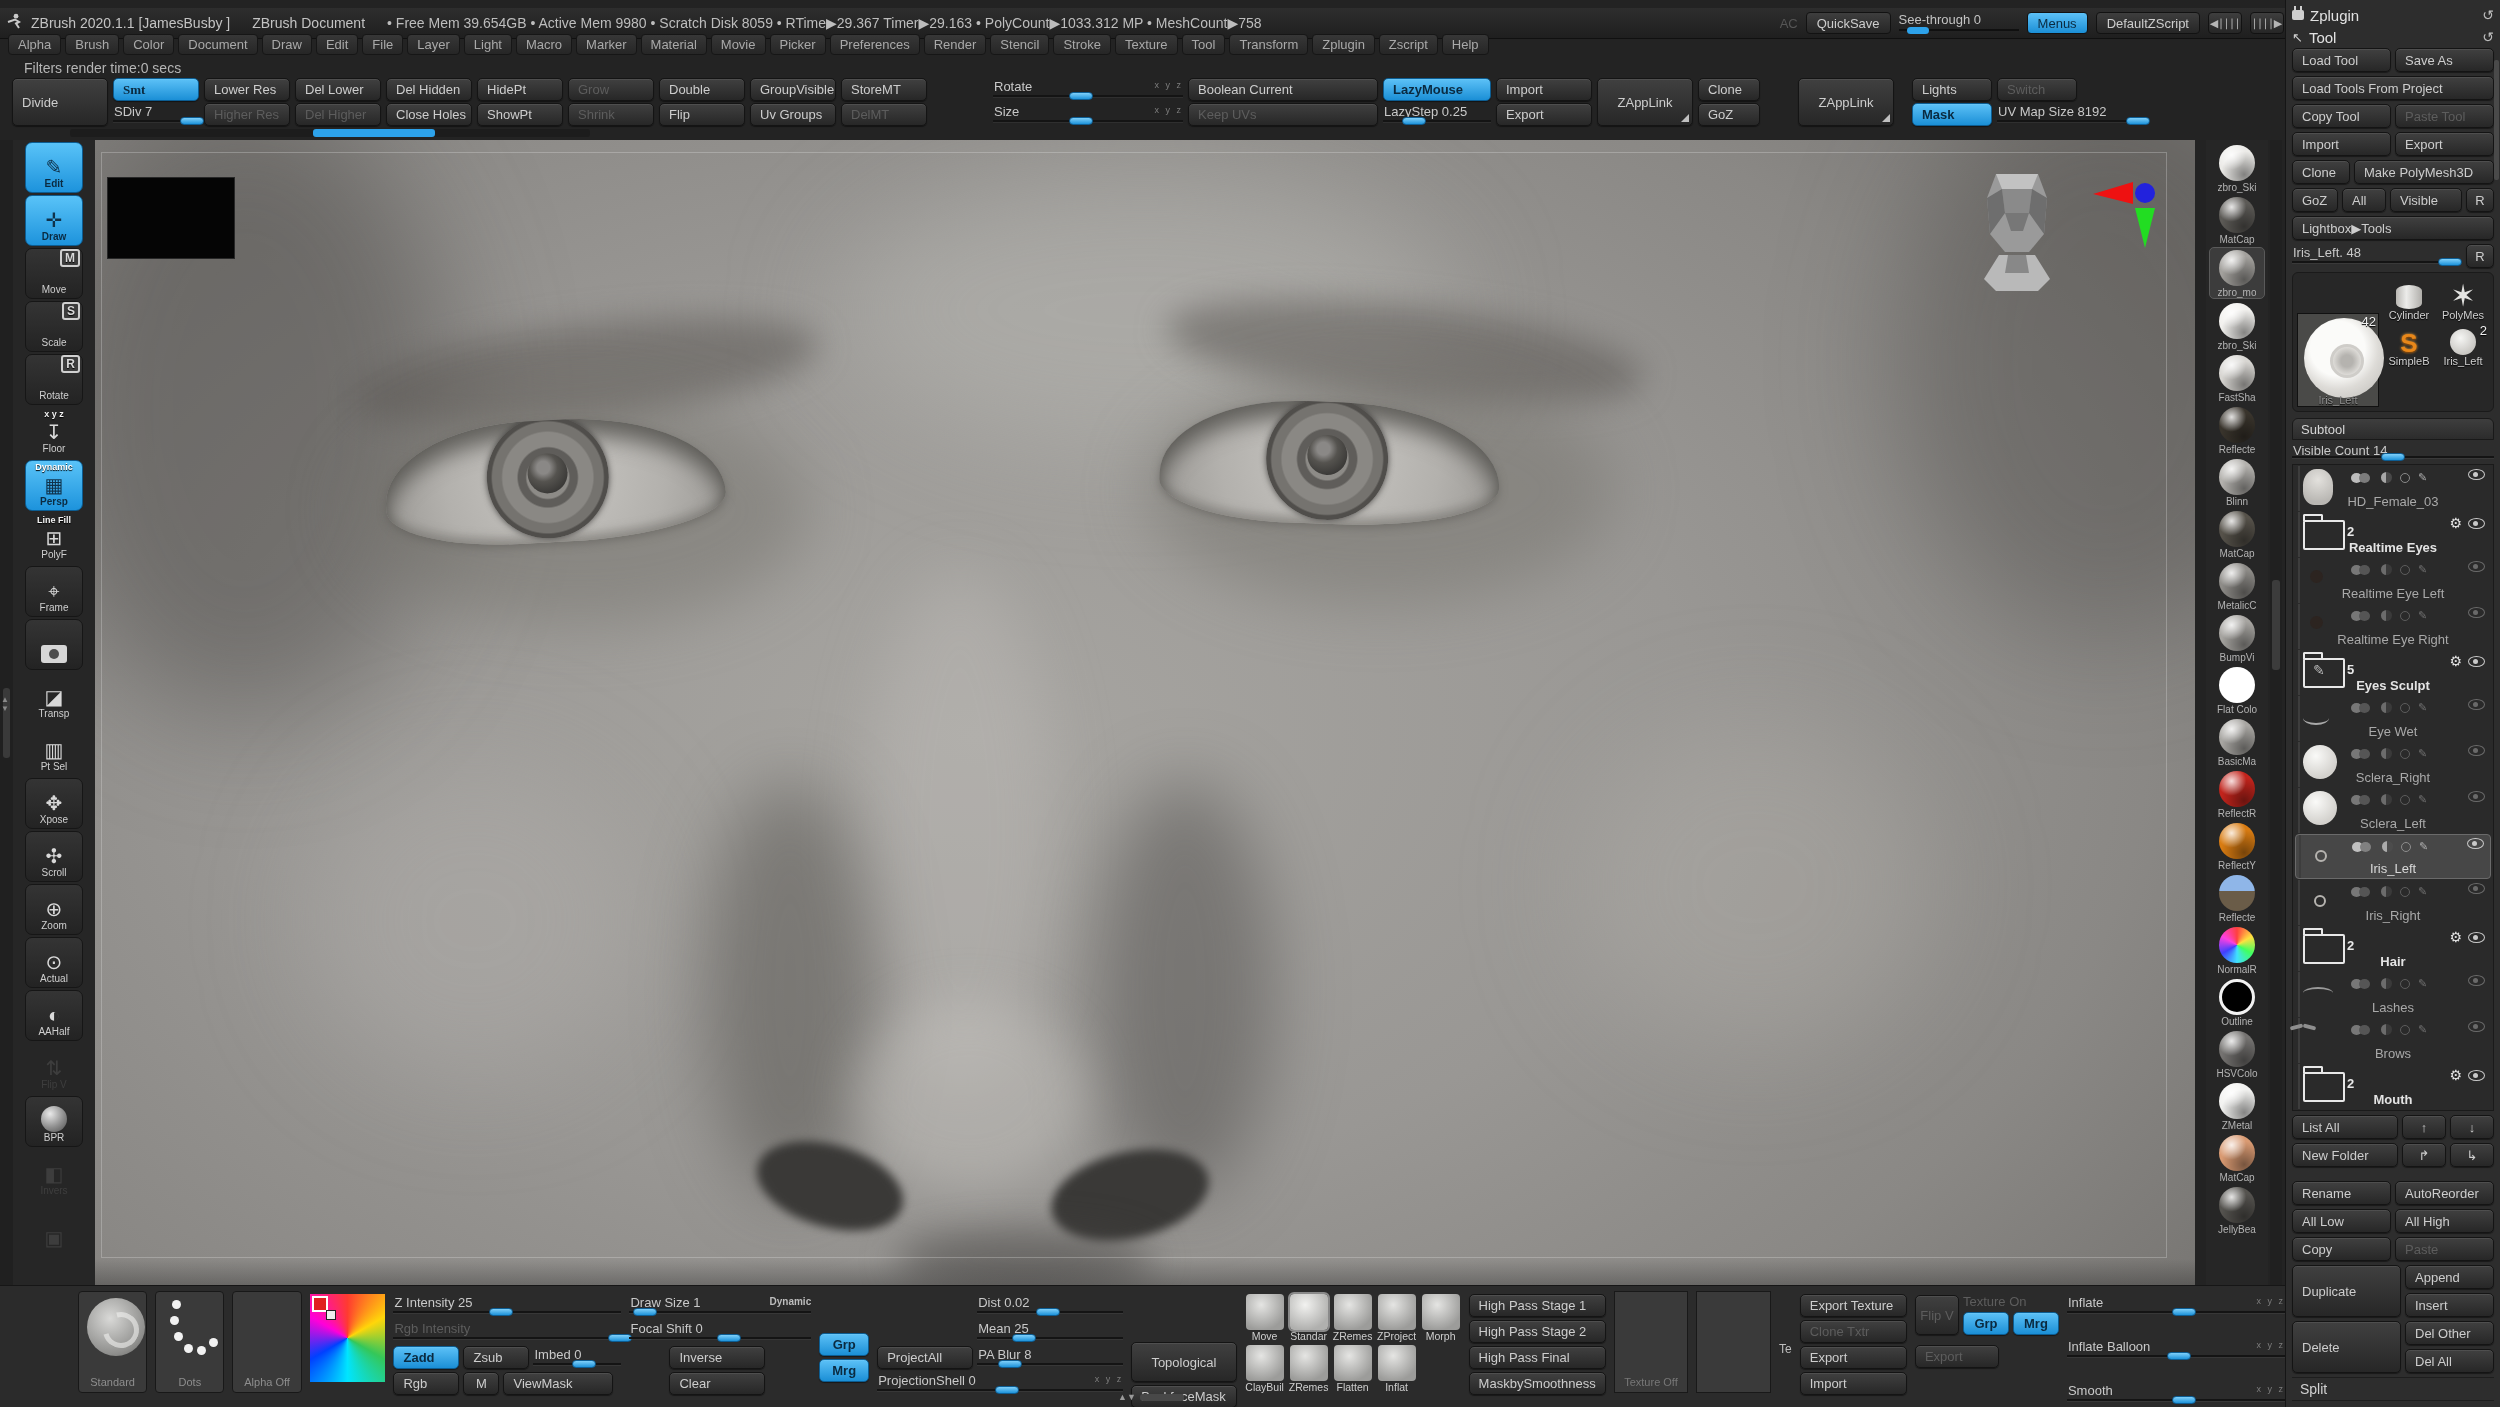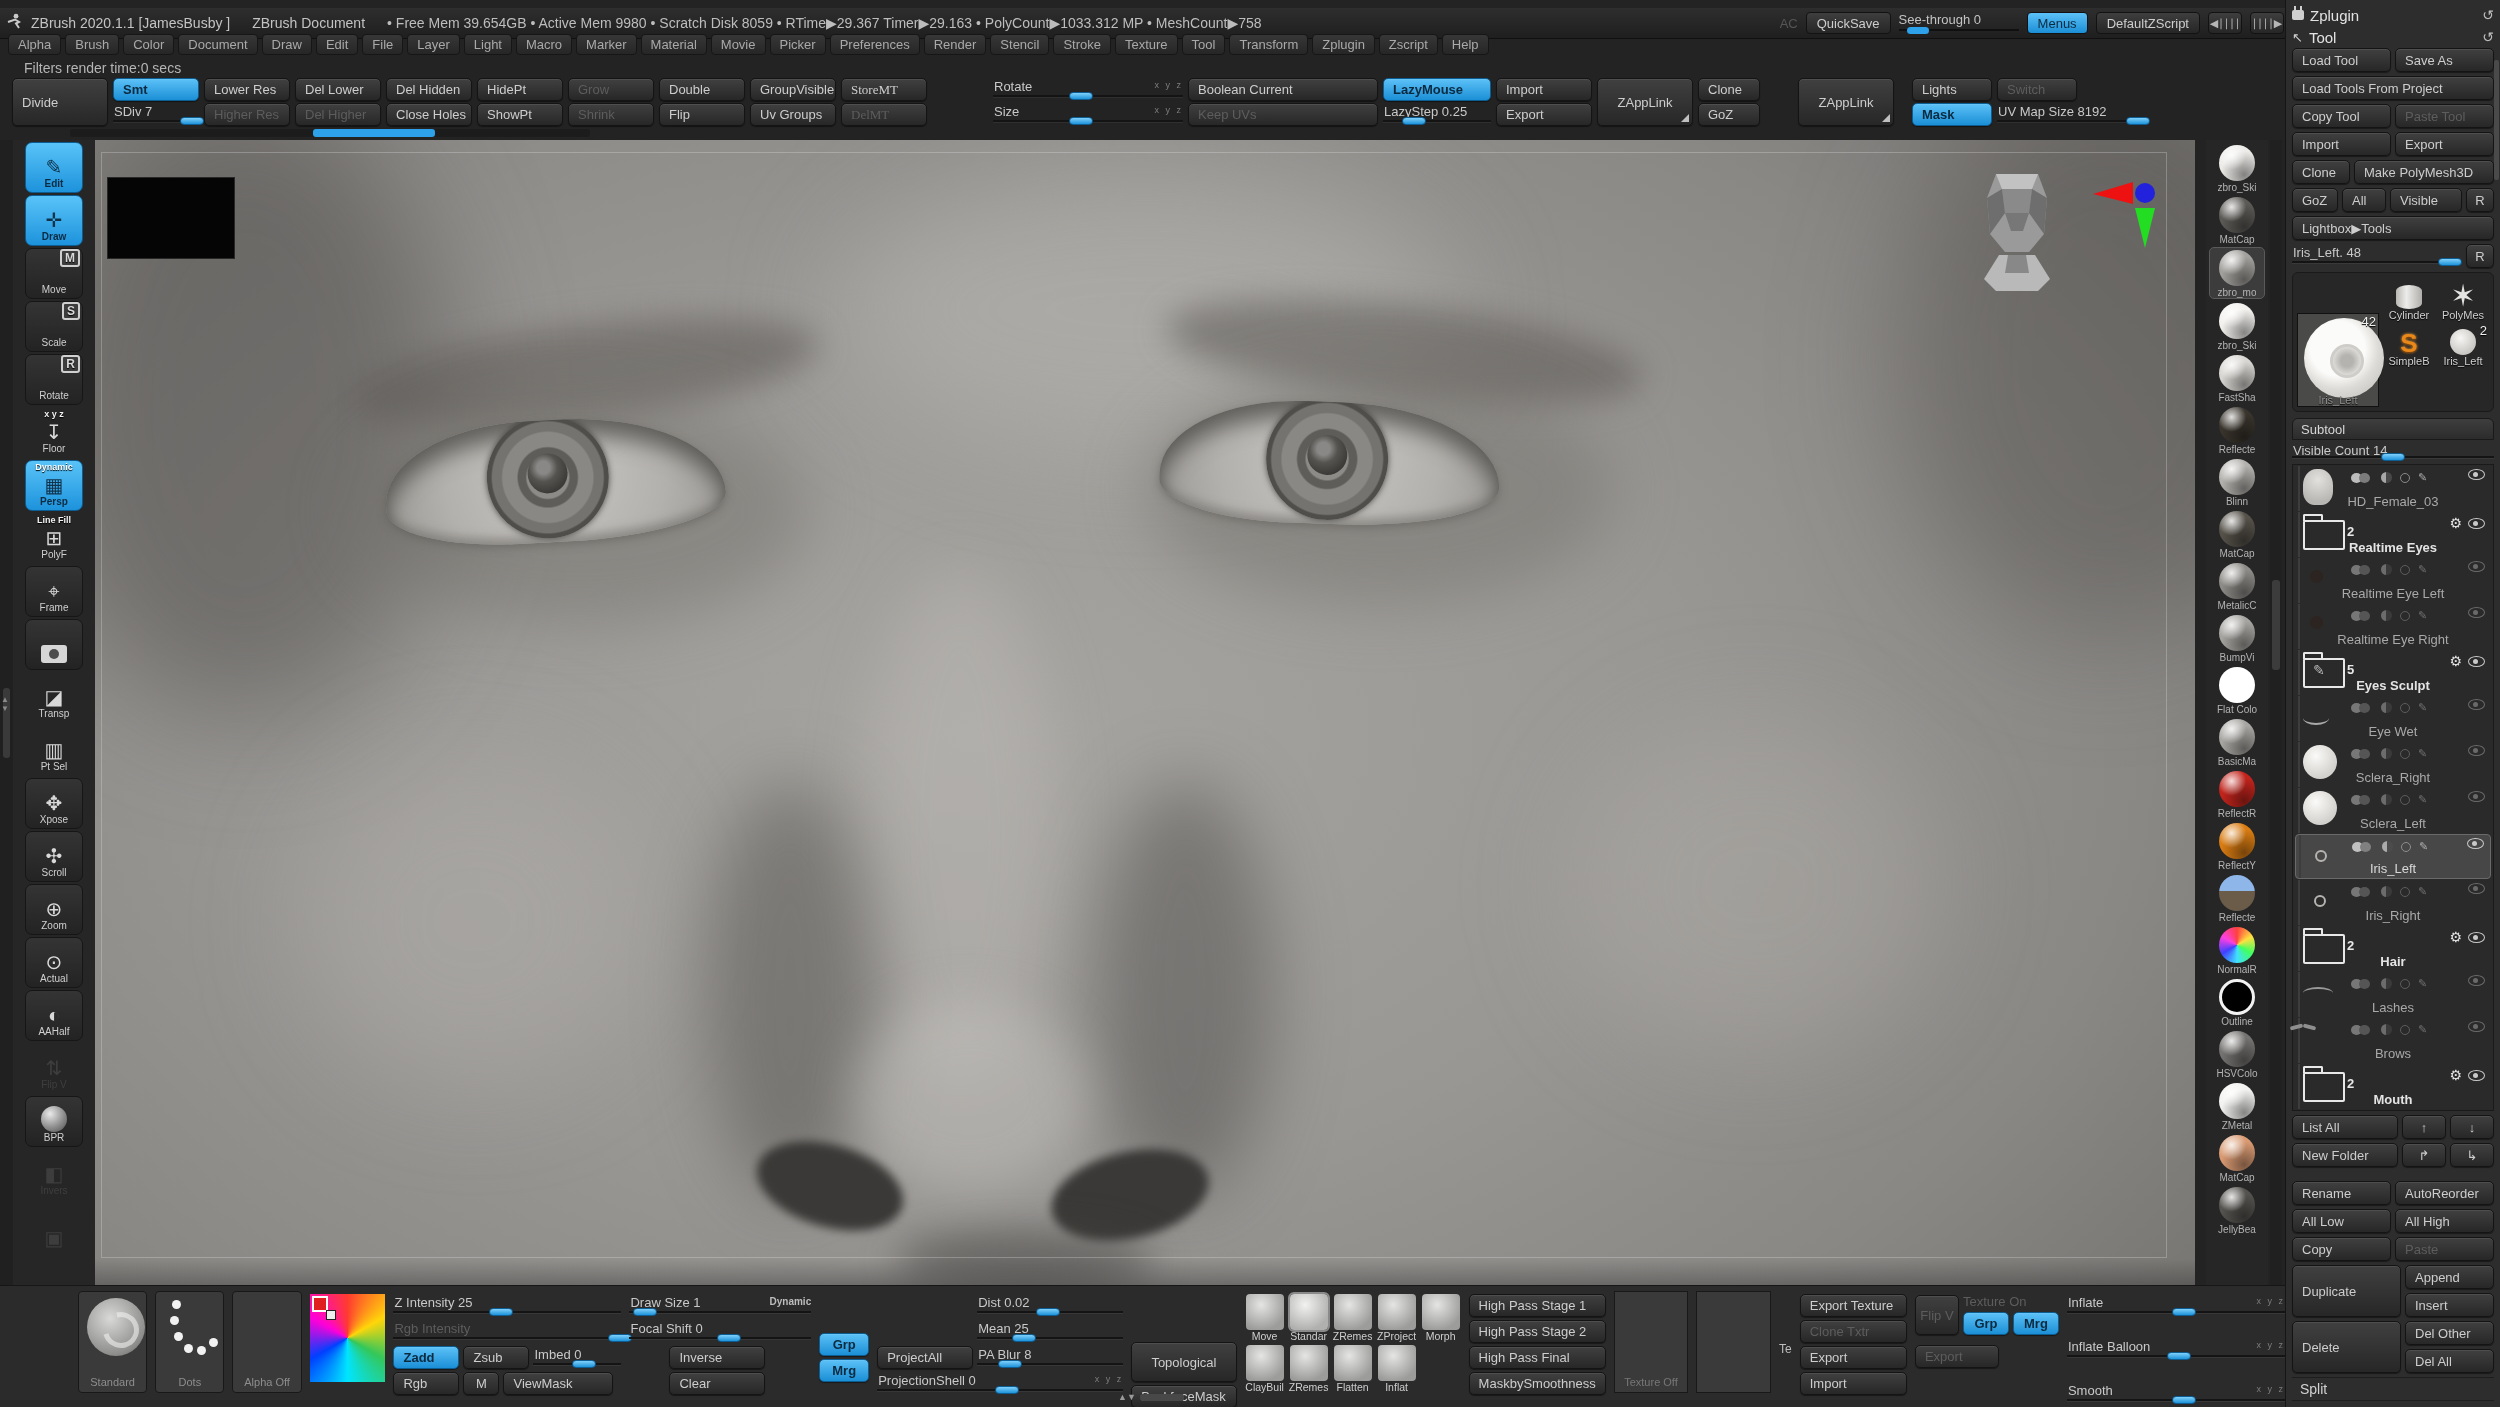--- a/index.html
+++ b/index.html
@@ -234,21 +234,21 @@
       <span class="menu-item">Transform</span>
       <span class="menu-item">Zplugin</span>
       <span class="menu-item">Zscript</span>
       <span class="menu-item">Help</span>
     </div>
   <div class="statusrow">Filters render time:0 secs</div>
 
   <div class="shelf">
     <span class="btn tall divide-btn">Divide</span>
     <span class="col" style="width:86px;">
-      <span class="btn blue" style="width:100%;">Smt</span>
+      <span class="btn blue" style="width:100%;font-family:Liberation Serif, serif;">Smt</span>
       <span class="slider" style="width:100%;">
         <span class="lab">SDiv 7</span>
         <span class="trk"></span>
           <span class="th" style="left:78%;"></span>
       </span>
     </span>
     <span style="display:flex;gap:5px;">
 
         <span class="col rowpair" style="width:86px;">
           <span class="btn">Lower Res</span>
@@ -278,21 +278,21 @@
         <span class="col rowpair" style="width:86px;">
           <span class="btn">Double</span>
           <span class="btn">Flip</span>
         </span>
 
         <span class="col rowpair" style="width:86px;">
           <span class="btn">GroupVisible</span>
           <span class="btn">Uv Groups</span>
         </span>
 
-        <span class="col rowpair" style="width:86px;font-family:Liberation Serif, serif;">
+        <span class="col rowpair" style="width:86px;">
           <span class="btn">StoreMT</span>
           <span class="btn dim">DelMT</span>
         </span>
       </span>
     <span style="width:56px;"></span>
     <span class="col" style="width:190px;">
       <span class="slider">
         <span class="lab">Rotate</span>
         <span class="xyz" style="position:absolute;right:0;top:2px;">x y z</span>
         <span class="trk"></span>

